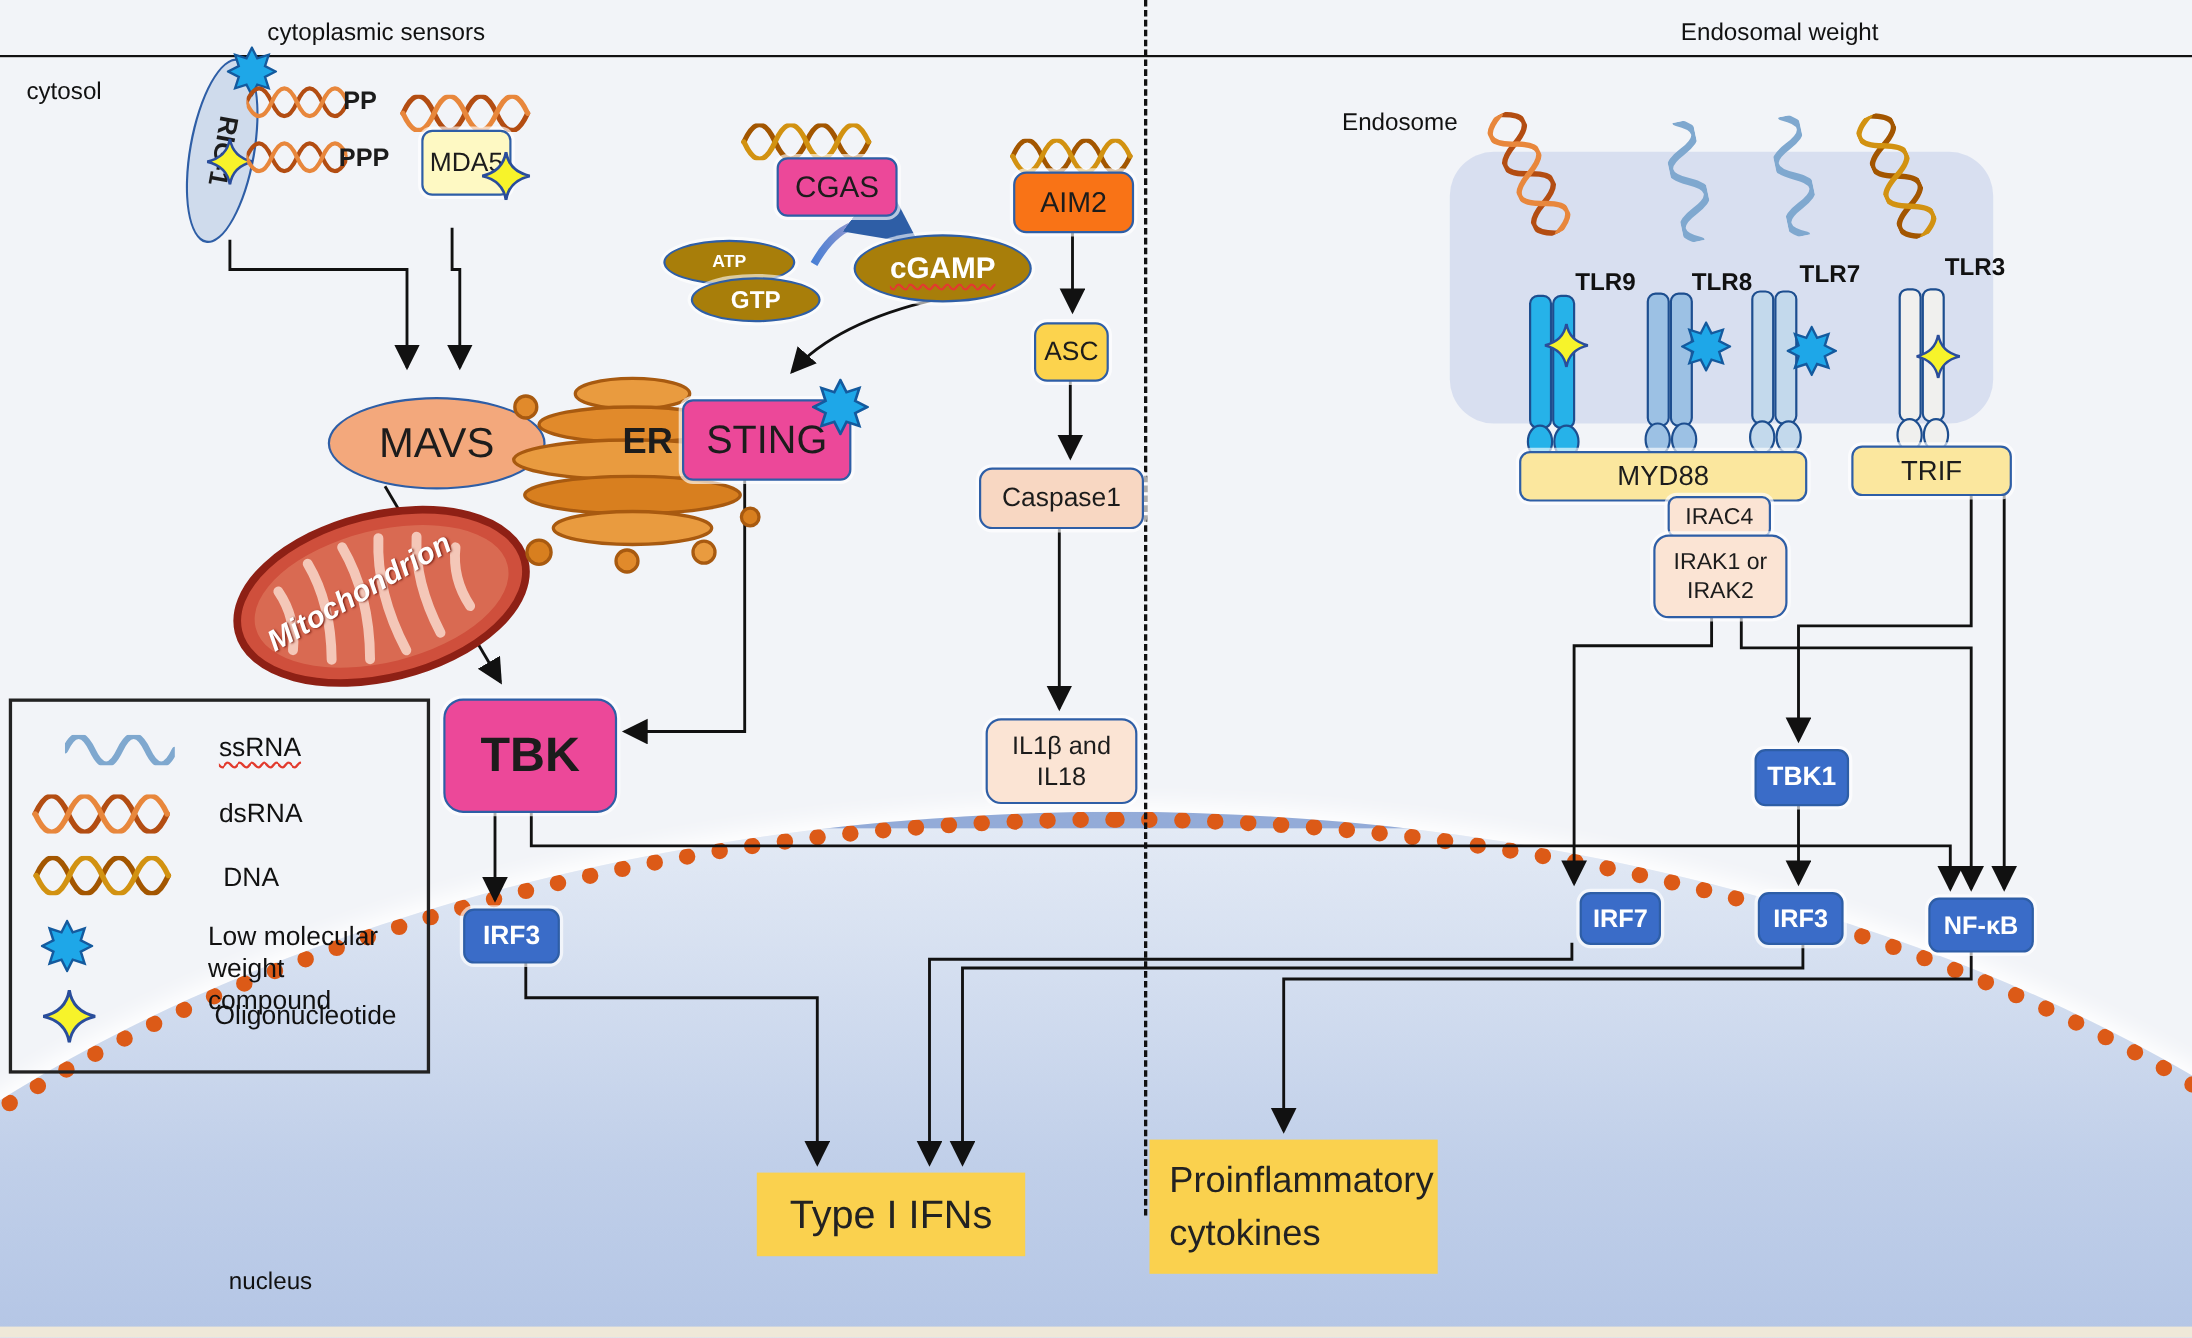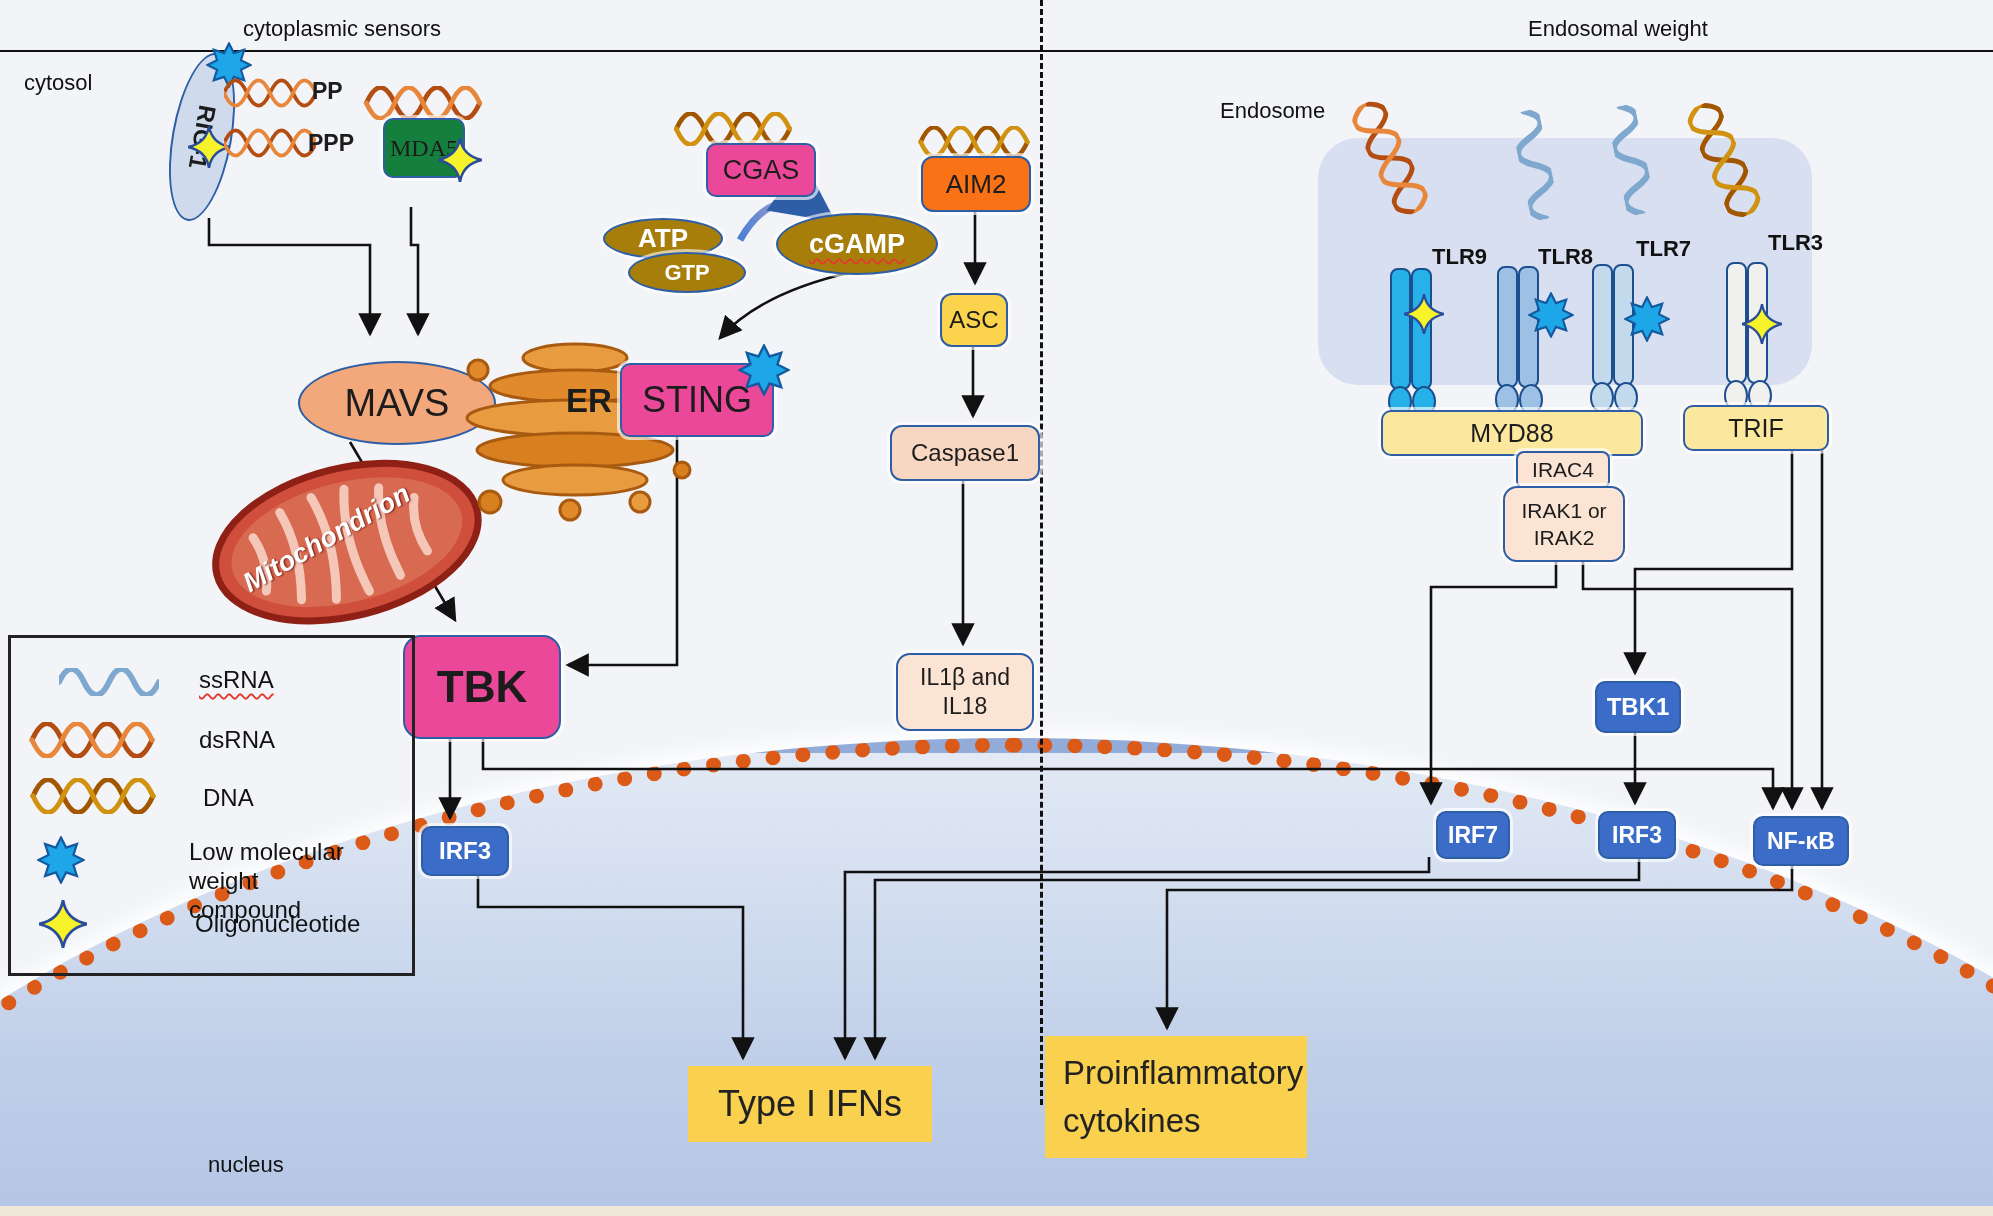--- a/index.html
+++ b/index.html
@@ -3,42 +3,42 @@
 <meta charset="utf-8">
 <style>
   html,body{margin:0;padding:0;background:#e8e8e8;font-family:"Liberation Sans",sans-serif;}
   #canvas{position:relative;width:1993px;height:1216px;background:#f2f4f8;overflow:hidden;}
   .abs{position:absolute;}
   .lbl{color:#1c1c1c;}
   .box{position:absolute;display:flex;align-items:center;justify-content:center;
        border:2.5px solid #2e5ea6;border-radius:10px;color:#1c1c1c;text-align:center;
        box-shadow:0 0 0 3px rgba(255,255,255,.65);}
   .gray{background:#ec4899;}
-  .cream{background:#15803d;font-family:Liberation Serif, serif;}
+  .cream{background:#fef9c3;}
   .yellow{background:#f97316;}
   .yellow2{background:#fcd34d;}
   .peach{background:#f8d7c2;}
   .peach2{background:#fbe4d4;}
   .blue{background:#3a6cc8;color:#ffffff;font-weight:bold;}
   .myd{background:#fbe79e;}
   .gold-ell{position:absolute;display:flex;align-items:center;justify-content:center;
        background:#a87e0a;border:2.5px solid #2e5ea6;border-radius:50%;color:#fff;font-weight:bold;
        box-shadow:0 0 0 3px rgba(255,255,255,.6);}
   .out{position:absolute;background:#fad14e;color:#222;display:flex;align-items:center;justify-content:center;}
   .hdr{position:absolute;font-size:22px;color:#111;}
   .region{position:absolute;font-size:22px;color:#111;}
   .tlr-col{position:absolute;border:2px solid #1d4e8f;border-radius:8px;}
   .tlr-foot{position:absolute;border:2px solid #1d4e8f;border-radius:50%;}
   .tlr-lbl{position:absolute;font-size:22px;font-weight:600;color:#111;}
   #membrane{position:absolute;left:-400px;top:738px;width:2800px;height:1700px;border-radius:50%;
       border:15px dotted #dc5a17;box-shadow:0 0 20px 8px #ffffff;
       background:linear-gradient(180deg,#e3eaf5 0%,#c0cfe9 18%,#a4b9e0 40%,#93abd8 100%);}
   #divider{position:absolute;left:1040px;top:0;height:1105px;border-left:3px dashed #111;}
   #topline{position:absolute;left:0;top:50px;width:1993px;height:0;border-top:2.5px solid #111;}
-  #legend{position:absolute;left:8px;top:635px;width:377px;height:335px;border:3px solid #222;padding-left:24px;}
+  #legend{position:absolute;left:8px;top:635px;width:377px;height:335px;border:3px solid #222;}
   .leg-lbl{position:absolute;font-size:24px;color:#111;}
   #bottomstrip{position:absolute;left:0;top:1206px;width:1993px;height:10px;background:#efe8d8;}
   svg.overlay{position:absolute;left:0;top:0;z-index:5;pointer-events:none;}
   .shape{z-index:6;}
   .wavyred{text-decoration:underline wavy #e23b2e 2px;text-underline-offset:5px;}
 </style>
 </head>
 <body>
 
 <div id="canvas">
@@ -141,21 +141,21 @@
     </svg>
 
   <svg class="abs shape" style="left:658px;top:112px;" width="150" height="34">
       <g style="filter:hue-rotate(18deg) saturate(1.2)">
         <use href="#helix"></use>
       </g>
     </svg>
   <div class="box gray shape" style="left:706px;top:143px;width:106px;height:50px;font-size:27px;">
       <span>CGAS</span>
     </div>
-  <div class="gold-ell shape" style="left:603px;top:218px;width:116px;height:37px;font-size:26px;">
+  <div class="gold-ell shape" style="left:603px;top:218px;width:116px;height:37px;font-size:16px;">
       <span>ATP</span>
     </div>
   <div class="gold-ell shape" style="left:628px;top:252px;width:114px;height:37px;font-size:22px;">
       <span>GTP</span>
     </div>
   <div class="gold-ell shape" style="left:776px;top:213px;width:158px;height:58px;font-size:27px;">
       <span class="wavyred">cGAMP</span>
     </div>
 
   <svg class="abs shape" style="left:916px;top:126px;" width="116" height="32">

